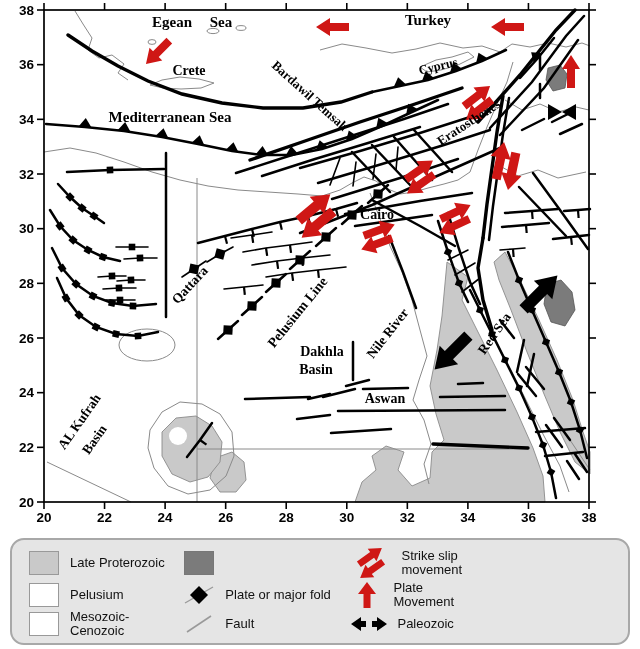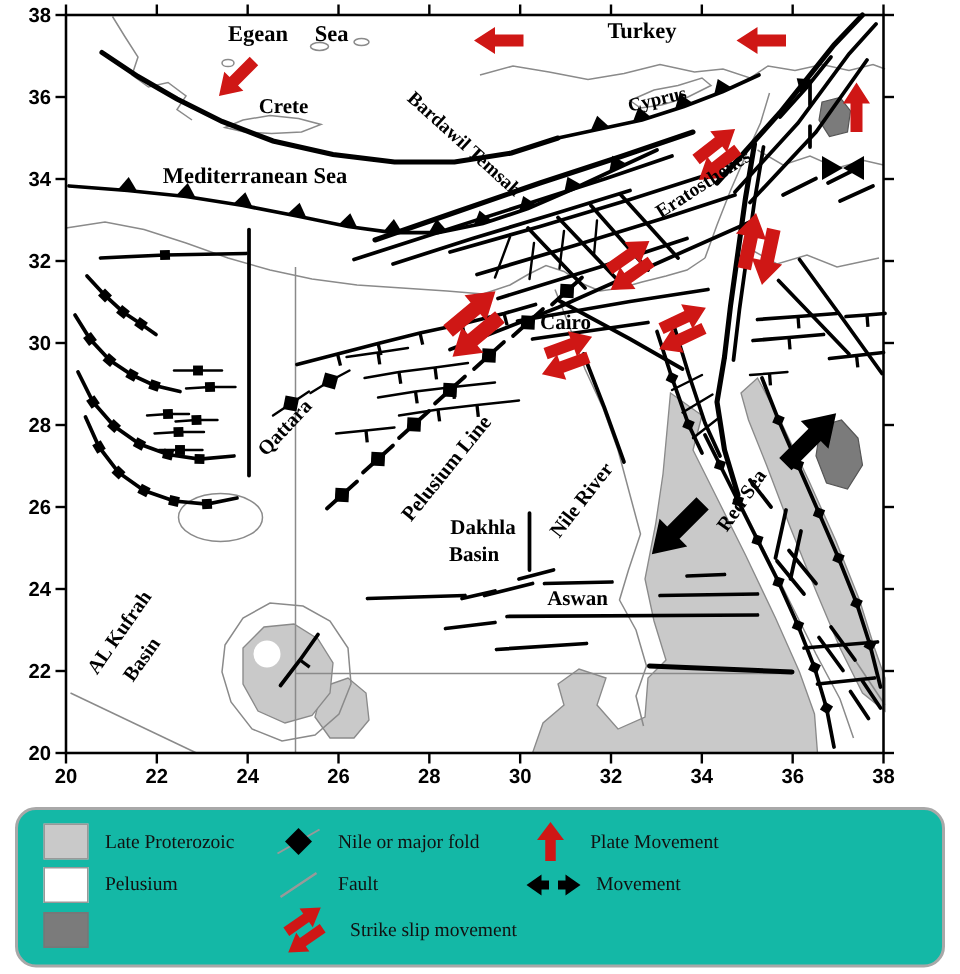--- a/index.html
+++ b/index.html
@@ -9,21 +9,21 @@
   .maplbl{font-family:"Liberation Serif",serif;font-weight:bold;fill:#000;}
   .f1{stroke:#000;stroke-width:1.6;fill:none;stroke-linecap:round;}
   .f2{stroke:#000;stroke-width:2.5;fill:none;stroke-linecap:round;}
   .f3{stroke:#000;stroke-width:3.4;fill:none;stroke-linecap:round;}
   .thin{stroke:#8a8a8a;stroke-width:1;fill:none;}
   .shield{fill:#c9c9c9;stroke:#8a8a8a;stroke-width:0.9;}
   .magma{fill:#7b7b7b;stroke:#555;stroke-width:0.8;}
   .legend{position:absolute;left:10px;right:10px;top:538px;bottom:4px;border:2px solid #a8a8a8;
           border-radius:14px;padding:6px 6px 6px 14px;display:grid;
           grid-template-columns:1.22fr 1.32fr 1.02fr 1.12fr;grid-template-rows:repeat(3,1fr);
-          grid-auto-flow:column;align-items:center;background:#14b8a6;font-family:Liberation Serif, serif;}
+          grid-auto-flow:column;align-items:center;background:#e5e5e5;}
   .li{display:flex;align-items:center;gap:8px;font-size:13px;color:#111;}
   .sym{flex:0 0 36px;display:flex;justify-content:center;align-items:center;}
   .lbl{line-height:1.1;}
   .swatch{width:30px;height:24px;border:1.6px solid #999;box-sizing:border-box;}
   .sw-lp{background:#c9c9c9;} .sw-pz{background:#ffffff;} .sw-mc{background:#ffffff;} .sw-cm{background:#7b7b7b;border-color:#777;}
 </style>
 </head>
 <body>
 
 <div class="fig">
@@ -325,31 +325,37 @@
       <span class="lbl">Late Proterozoic</span>
     </div>
     <div class="li">
       <span class="sym">
           <span class="swatch sw-pz"></span>
         </span>
       <span class="lbl">Pelusium</span>
     </div>
     <div class="li">
       <span class="sym">
+          <span class="swatch sw-mc"></span>
+        </span>
+      <span class="lbl">Mesozoic-Cenozoic</span>
+    </div>
+    <div class="li">
+      <span class="sym">
           <span class="swatch sw-cm"></span>
         </span>
     </div>
     <div class="li">
       <span class="sym">
         <svg width="34" height="26">
             <line x1="3" y1="21" x2="31" y2="5" stroke="#999" stroke-width="1.3"></line>
             <polygon points="17,4 26,13 17,22 8,13" fill="#000"></polygon>
           </svg>
       </span>
-      <span class="lbl">Nile or major fold</span>
+      <span class="lbl">Plate or major fold</span>
     </div>
     <div class="li">
       <span class="sym">
         <svg width="34" height="26">
             <line x1="5" y1="21" x2="29" y2="5" stroke="#999" stroke-width="1.6"></line>
           </svg>
       </span>
       <span class="lbl">Fault</span>
     </div>
     <div class="li">
@@ -371,16 +377,16 @@
       </span>
       <span class="lbl">Plate Movement</span>
     </div>
     <div class="li">
       <span class="sym">
         <svg width="40" height="22">
             <polygon points="2,11 12,4 12,8 17,8 17,14 12,14 12,18" fill="#000"></polygon>
             <polygon points="38,11 28,4 28,8 23,8 23,14 28,14 28,18" fill="#000"></polygon>
           </svg>
       </span>
-      <span class="lbl">Movement</span>
+      <span class="lbl">Paleozoic</span>
     </div>
   </div>
 </div>
 
 </body></html>

